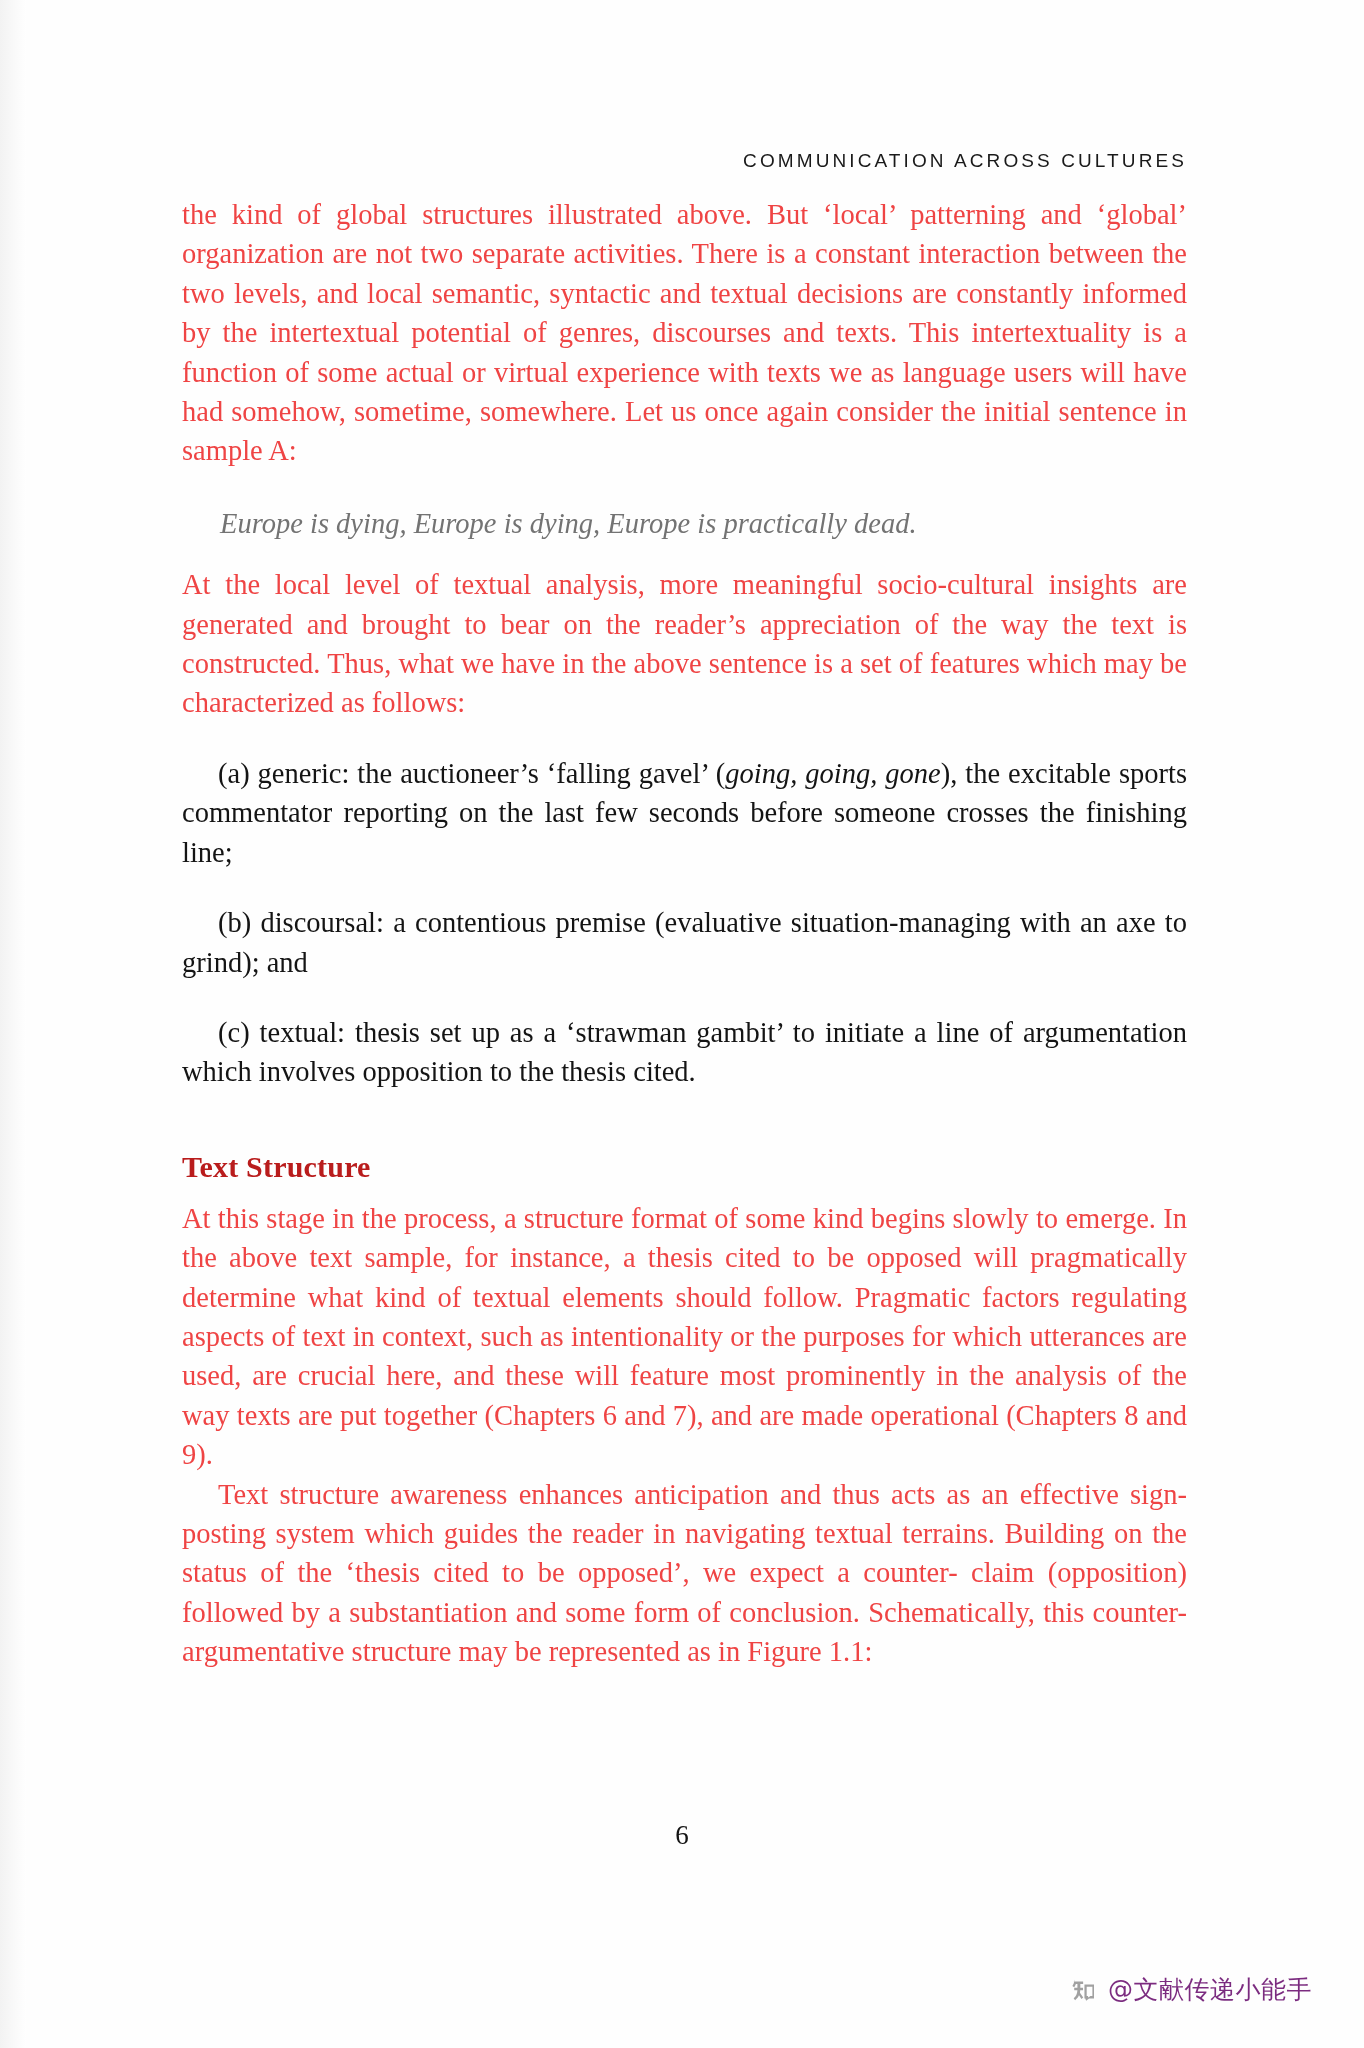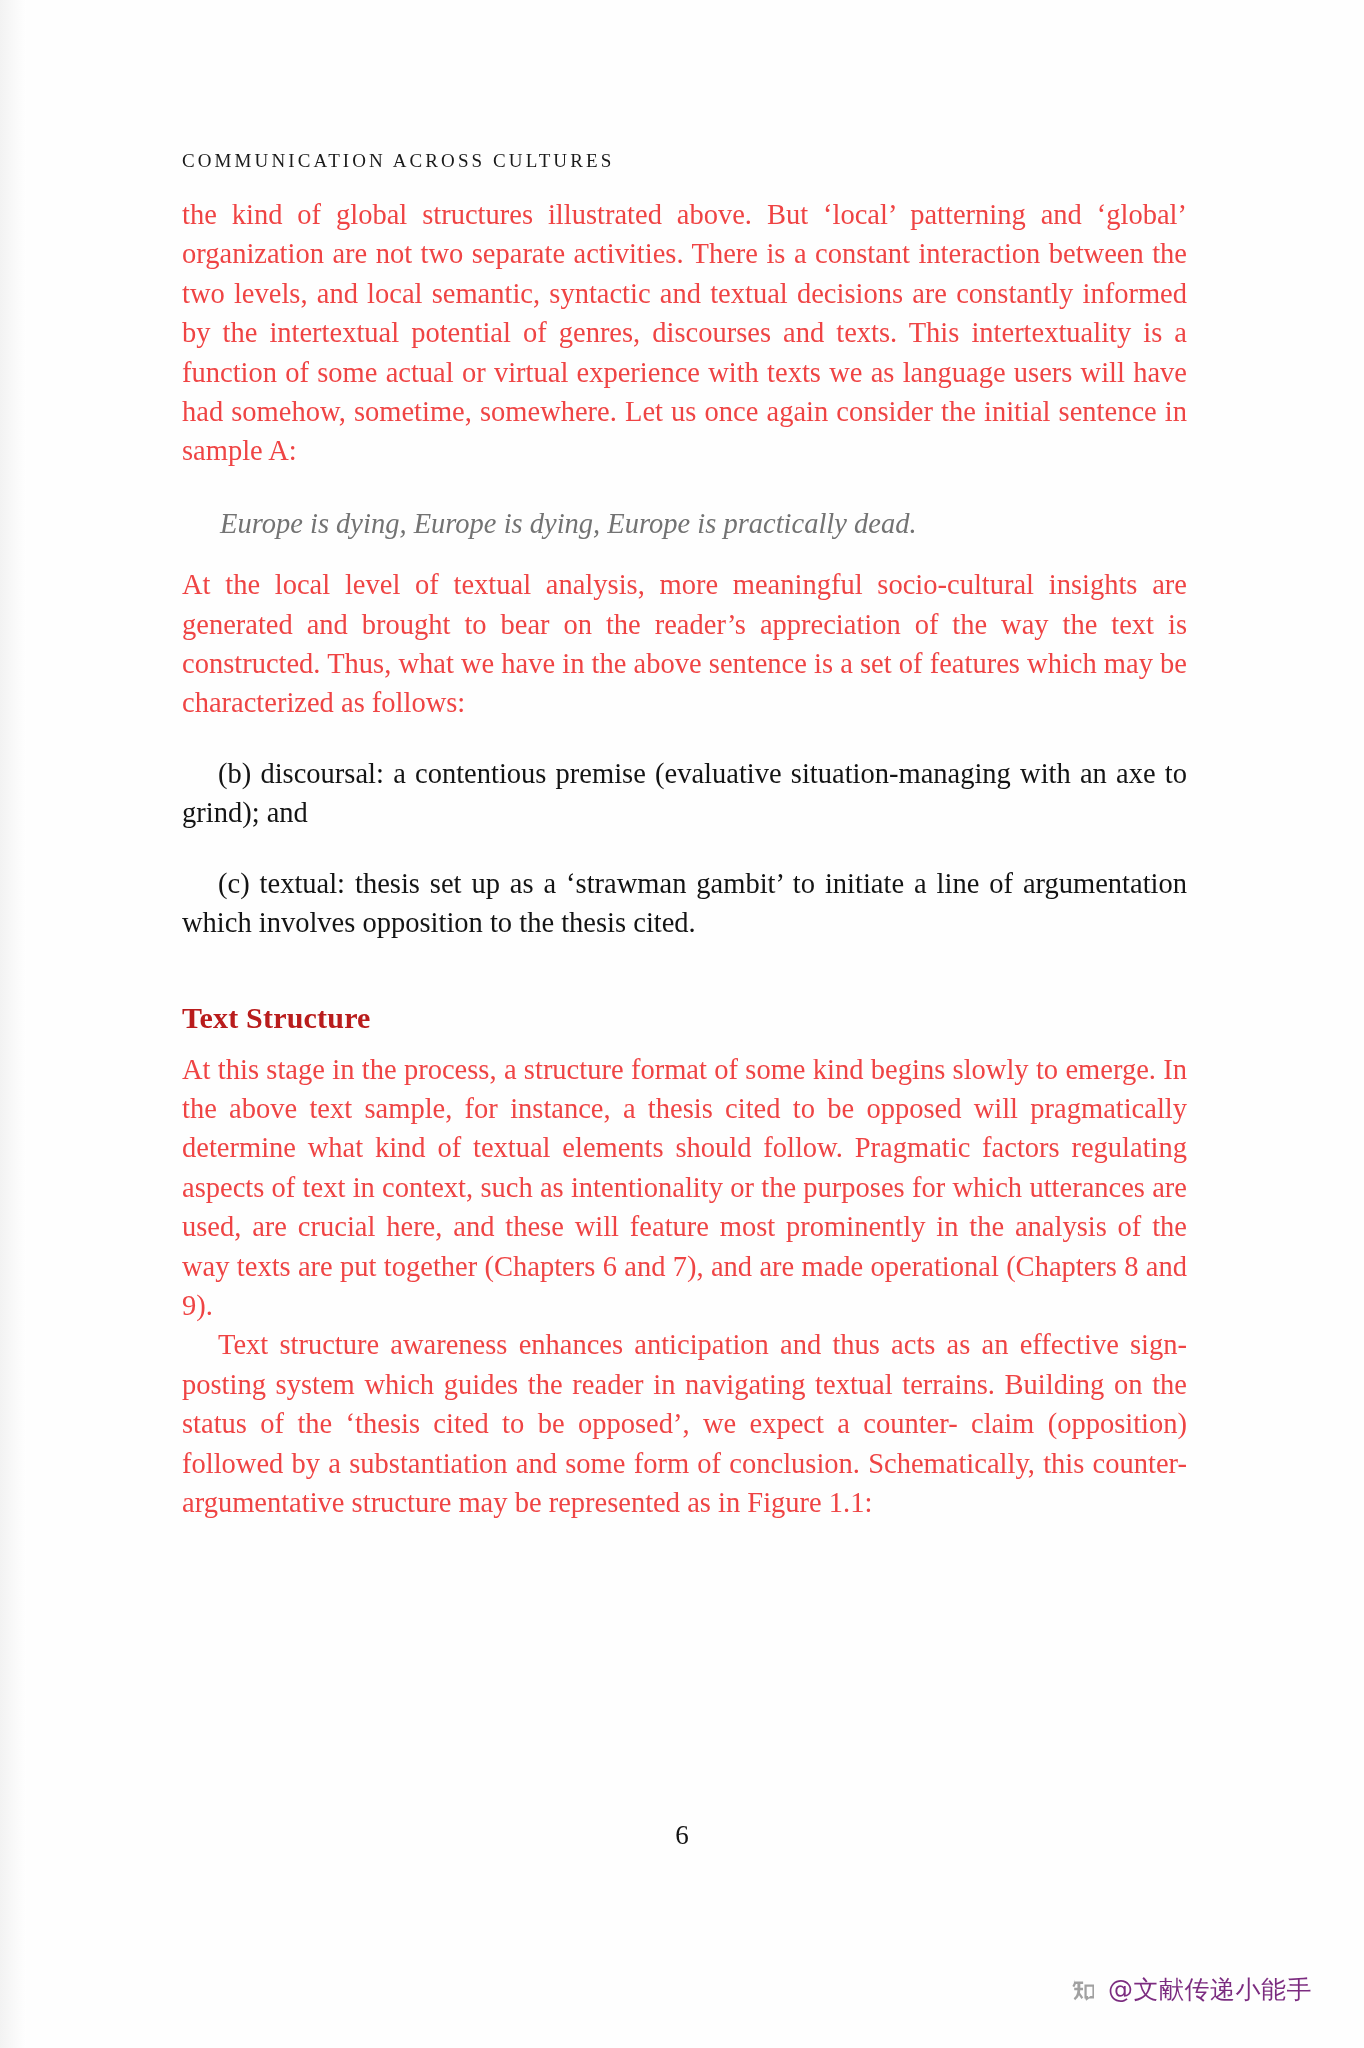--- a/index.html
+++ b/index.html
@@ -27,29 +27,29 @@
 
   .content {
     position: absolute;
     left: 182px;
     top: 0;
     width: 1005px;
   }
 
   
   .running-head {
-    text-align: left;
+    text-align: right;
     font-size: 19px;
     letter-spacing: 3.1px;
     font-variant: normal;
     color: #1a1a1a;
     margin-top: 150px;
     margin-bottom: 0;
     white-space: nowrap;
-    font-family: Liberation Serif, serif;
+    font-family: Liberation Sans, sans-serif;
   }
 
   
   .para {
     font-size: 28.5px;
     line-height: 39.4px;
     text-align: justify;
     text-justify: inter-word;
     margin: 0;
     color: #ef4444;
@@ -157,20 +157,21 @@
   <div class="content">
 
     <div class="running-head">COMMUNICATION ACROSS CULTURES</div>
 
     <p class="para first">the kind of global structures illustrated above. But ‘local’ patterning and ‘global’ organization are not two separate activities. There is a constant interaction between the two levels, and local semantic, syntactic and textual decisions are constantly informed by the intertextual potential of genres, discourses and texts. This intertextuality is a function of some actual or virtual experience with texts we as language users will have had somehow, sometime, somewhere. Let us once again consider the initial sentence in sample A:</p>
 
     <p class="display-quote">Europe is dying, Europe is dying, Europe is practically dead.</p>
 
     <p class="para gap-top">At the local level of textual analysis, more meaningful socio-cultural insights are generated and brought to bear on the reader’s appreciation of the way the text is constructed. Thus, what we have in the above sentence is a set of features which may be characterized as follows:</p>
 
+    <p class="list-item spaced"><span>(a) generic: the auctioneer’s ‘falling gavel’ (</span><em class="ital">going, going, gone</em><span>), the excitable sports commentator reporting on the last few seconds before someone crosses the finishing line;</span></p>
 
     <p class="list-item spaced">(b) discoursal: a contentious premise (evaluative situation-managing with an axe to grind); and</p>
 
     <p class="list-item spaced">(c) textual: thesis set up as a ‘strawman gambit’ to initiate a line of argumentation which involves opposition to the thesis cited.</p>
 
     <h2 class="section-heading">Text Structure</h2>
 
     <p class="para">At this stage in the process, a structure format of some kind begins slowly to emerge. In the above text sample, for instance, a thesis cited to be opposed will pragmatically determine what kind of textual elements should follow. Pragmatic factors regulating aspects of text in context, such as intentionality or the purposes for which utterances are used, are crucial here, and these will feature most prominently in the analysis of the way texts are put together (Chapters 6 and 7), and are made operational (Chapters 8 and 9).</p>
 
     <p class="para indent">Text structure awareness enhances anticipation and thus acts as an effective sign-posting system which guides the reader in navigating textual terrains. Building on the status of the ‘thesis cited to be opposed’, we expect a counter- claim (opposition) followed by a substantiation and some form of conclusion. Schematically, this counter-argumentative structure may be represented as in Figure 1.1:</p>

